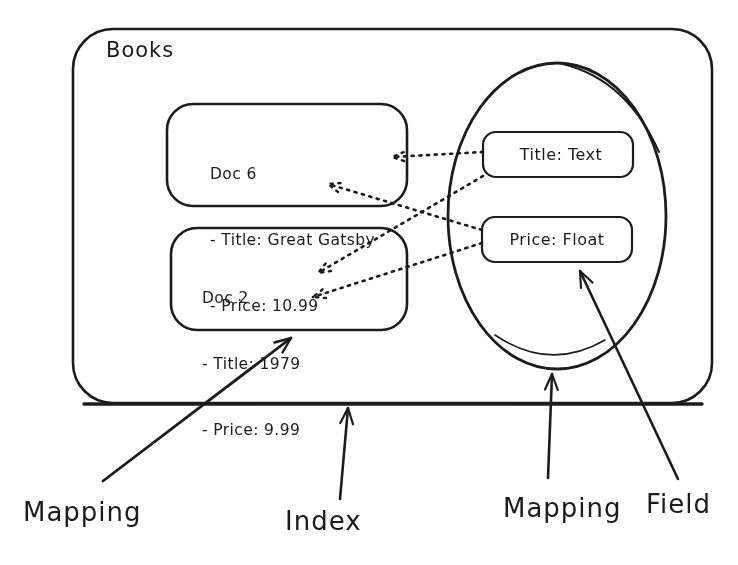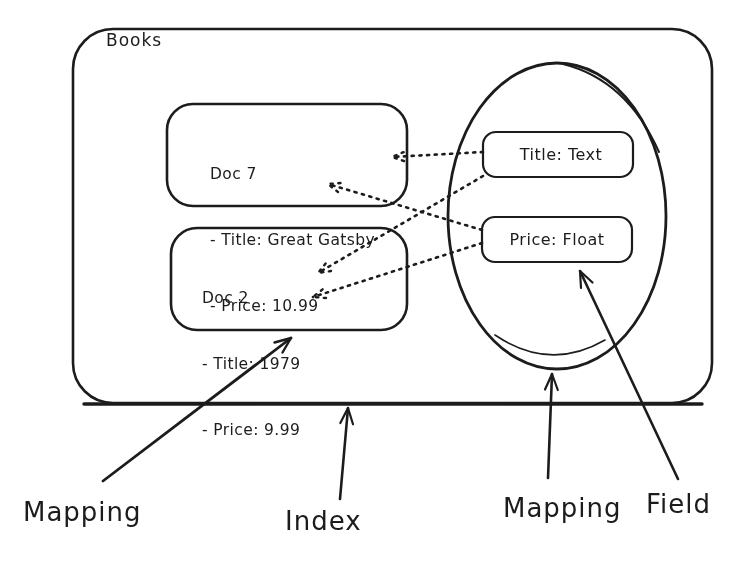--- a/index.html
+++ b/index.html
@@ -21,22 +21,22 @@
     left: 0;
     top: 0;
   }
   .txt {
     position: absolute;
     white-space: pre;
     color: #1c1c1c;
   }
   .index-label {
     left: 106px;
-    top: 30px;
-    font-size: 17px;
+    top: 38px;
+    font-size: 21px;
     letter-spacing: 1px;
   }
   .doc-text {
     font-size: 15.5px;
     line-height: 22px;
     letter-spacing: 0.4px;
   }
   .doc1-text { left: 210px; top: 119px; }
   .doc2-text { left: 202px; top: 243px; }
   .field-box-label {
@@ -109,21 +109,21 @@
     <path class="stroke" d="M548 478 L552 374" stroke-width="2.6"></path>
     <path class="stroke" d="M545 389.5 L552 374 L557.8 390" stroke-width="2.2"></path>
 
     <path class="stroke" d="M678 479 L580 271" stroke-width="2.6"></path>
     <path class="stroke" d="M581 288 L580 271 L592.5 282.5" stroke-width="2.2"></path>
   </svg>
 
   <div class="txt index-label">Books</div>
 
   <div class="txt doc-text doc1-text">
-    <div>Doc 7</div>
+    <div>Doc 6</div>
     <div>- Title: Great Gatsby</div>
     <div>- Price: 10.99</div>
   </div>
 
   <div class="txt doc-text doc2-text">
     <div>Doc 2</div>
     <div>- Title: 1979</div>
     <div>- Price: 9.99</div>
   </div>
 

